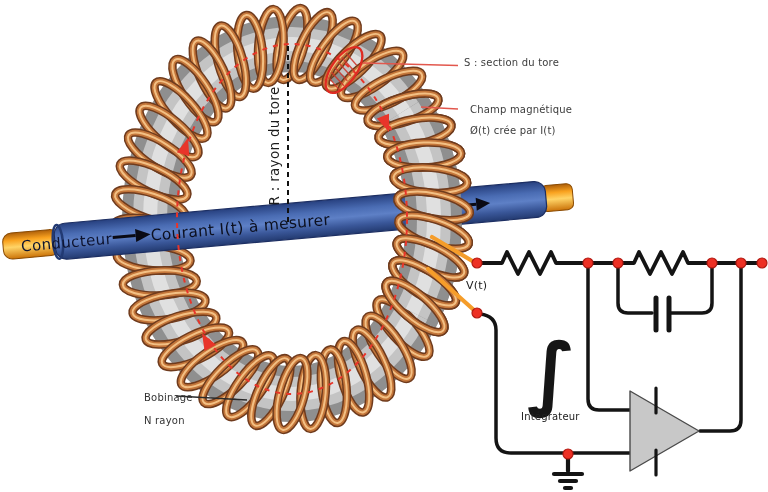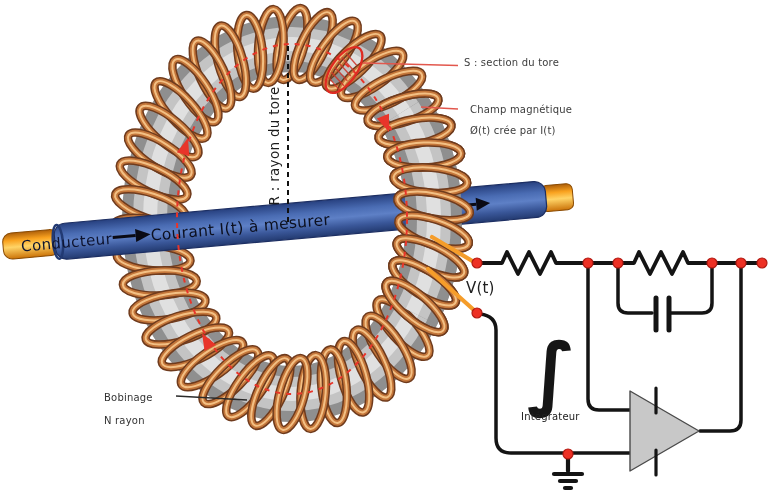--- a/index.html
+++ b/index.html
@@ -2,21 +2,21 @@
 <html><head>
 <meta charset="utf-8">
 <style>
   html,body{margin:0;padding:0;background:#fff;}
   #stage{position:relative;width:768px;height:492px;overflow:hidden;background:#ffffff;
          font-family:"DejaVu Sans",sans-serif;}
   #stage svg{position:absolute;left:0;top:0;}
   .lbl{position:absolute;white-space:nowrap;font-size:10px;color:#3c3c3c;letter-spacing:.2px;}
   .lbl.dark{color:#202020;}
   .two{line-height:21px;}
-  .two-wide{line-height:23px;}
+  .two-wide{line-height:23px;margin-left:40px;}
   .two-int{line-height:24px;margin-left:16px;}
 </style>
 </head>
 <body>
 
 <div id="stage">
 
 <svg width="768" height="492" viewBox="0 0 768 492">
   <defs>
     <linearGradient id="blueGrad" x1="0" y1="202" x2="0" y2="241" gradientUnits="userSpaceOnUse">
@@ -394,18 +394,18 @@
 
 <div class="lbl" style="left:464px;top:57px;">S : section du tore</div>
 <div class="lbl two" style="left:462px;top:99px;margin-left:8px;">
   <div>Champ magnétique</div>
   <div>Ø(t) crée par I(t)</div>
 </div>
 <div class="lbl two-wide" style="left:104px;top:386px;color:#333;">
   <div>Bobinage</div>
   <div>N rayon</div>
 </div>
-<div class="lbl dark" style="left:466px;top:279px;font-size:15px;">V(t)</div>
+<div class="lbl dark" style="left:466px;top:279px;font-size:11px;">V(t)</div>
 <div class="lbl dark two-int" style="left:505px;top:405px;">
   <div>Intégrateur</div>
 </div>
 
 </div>
 
 </body></html>

